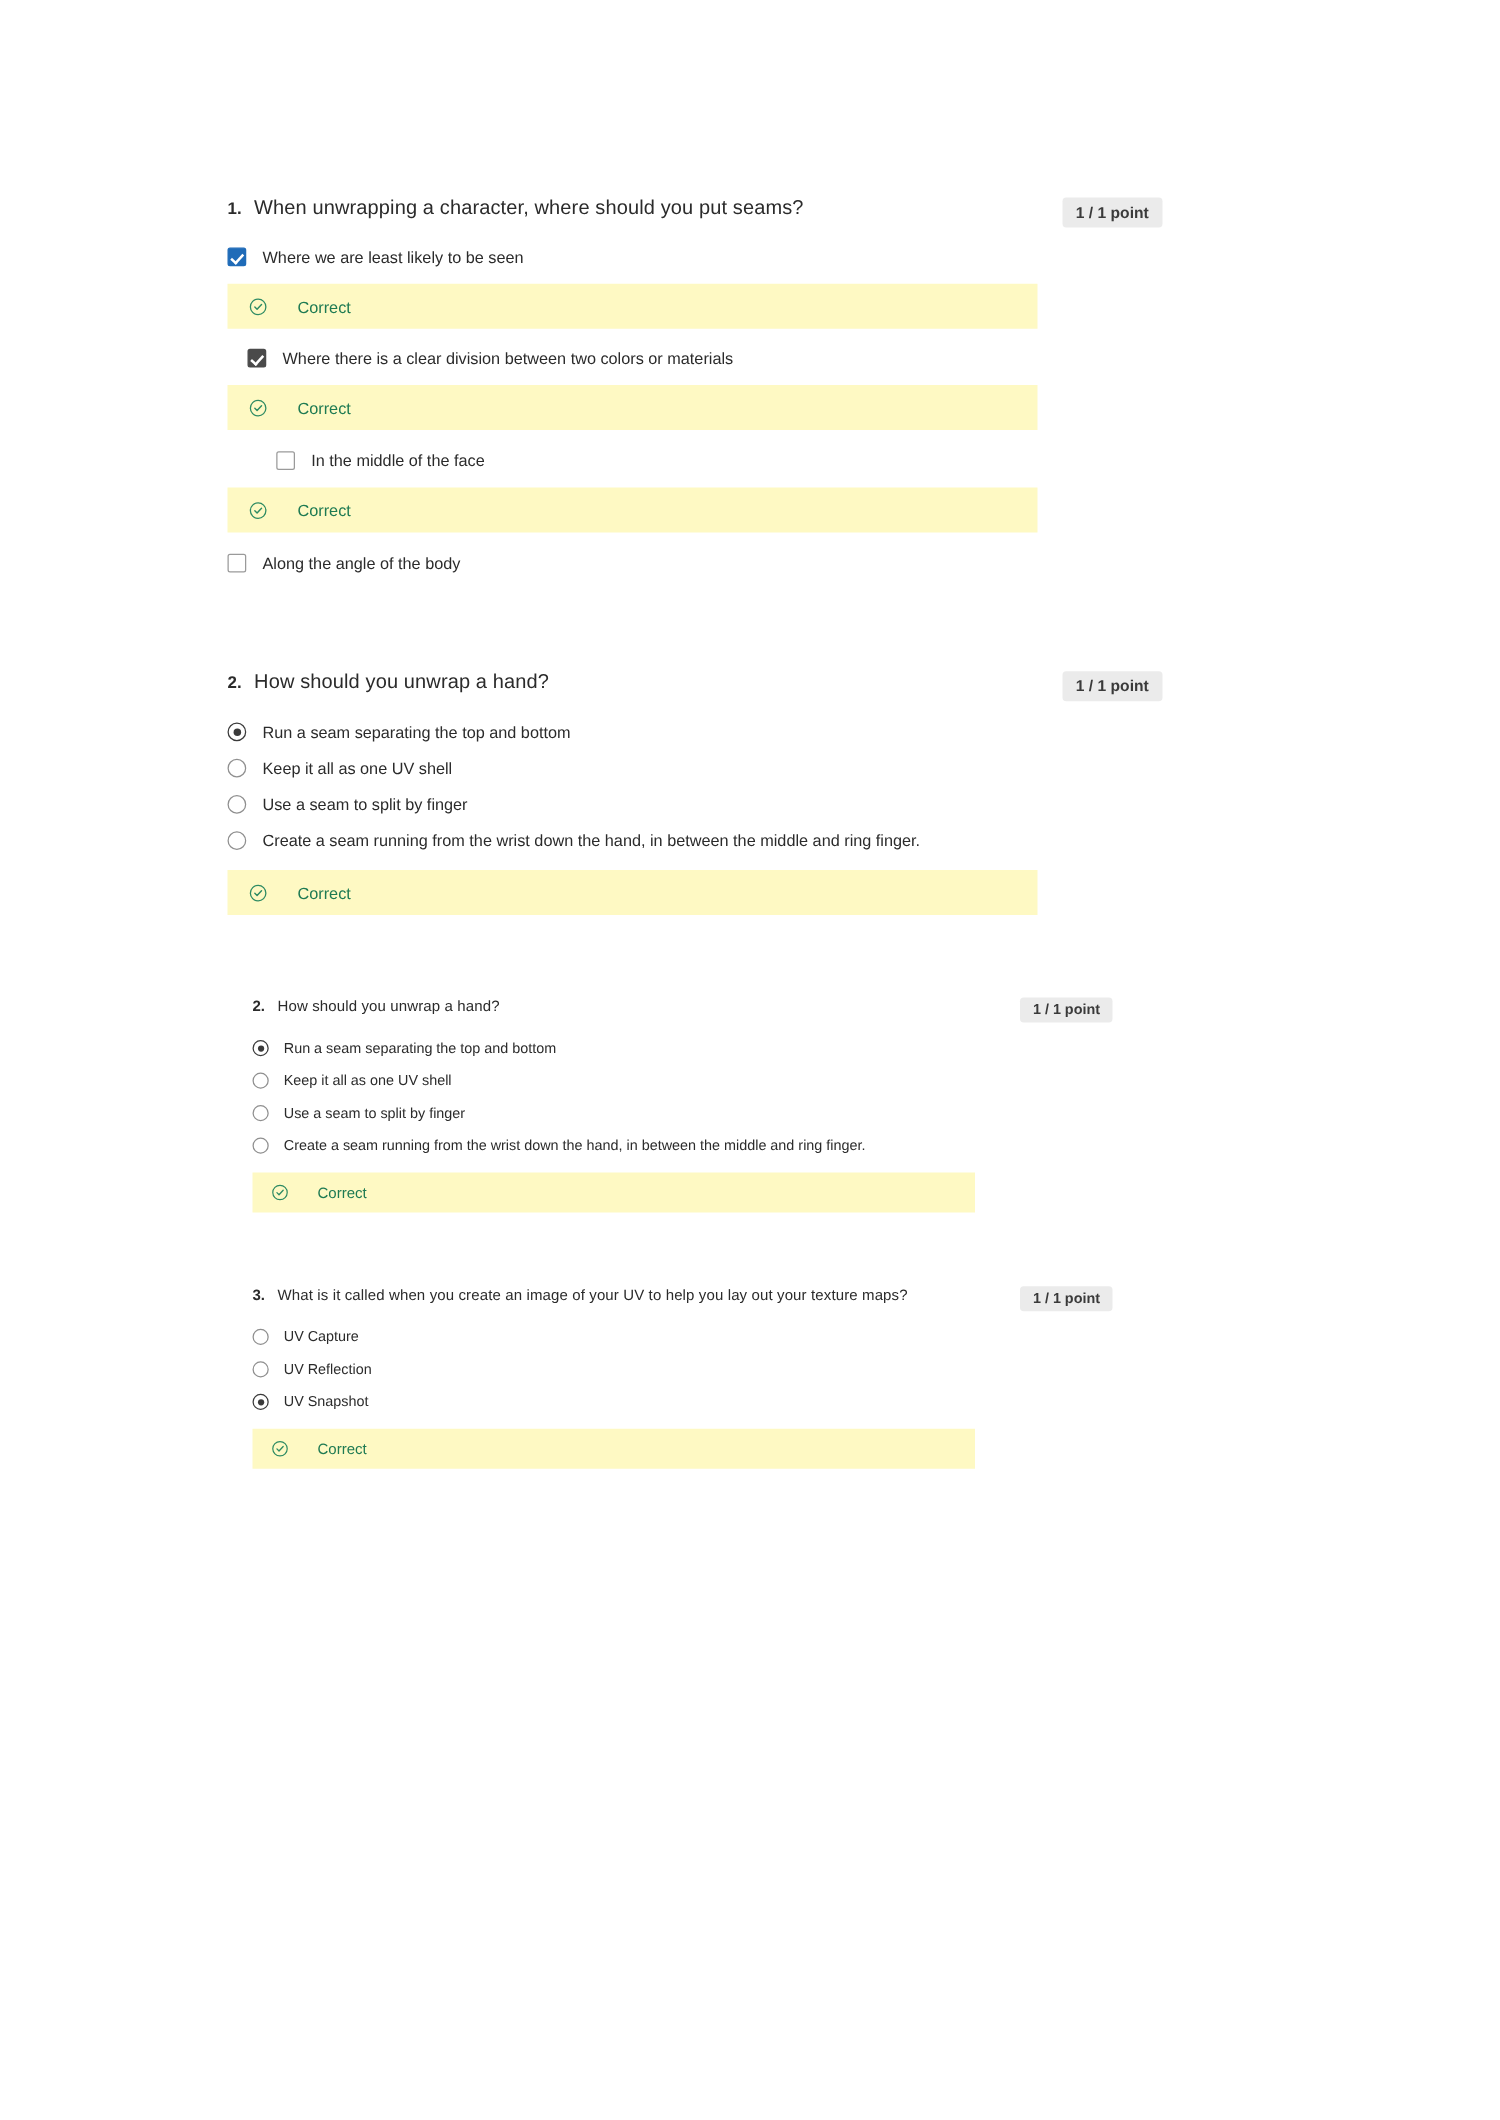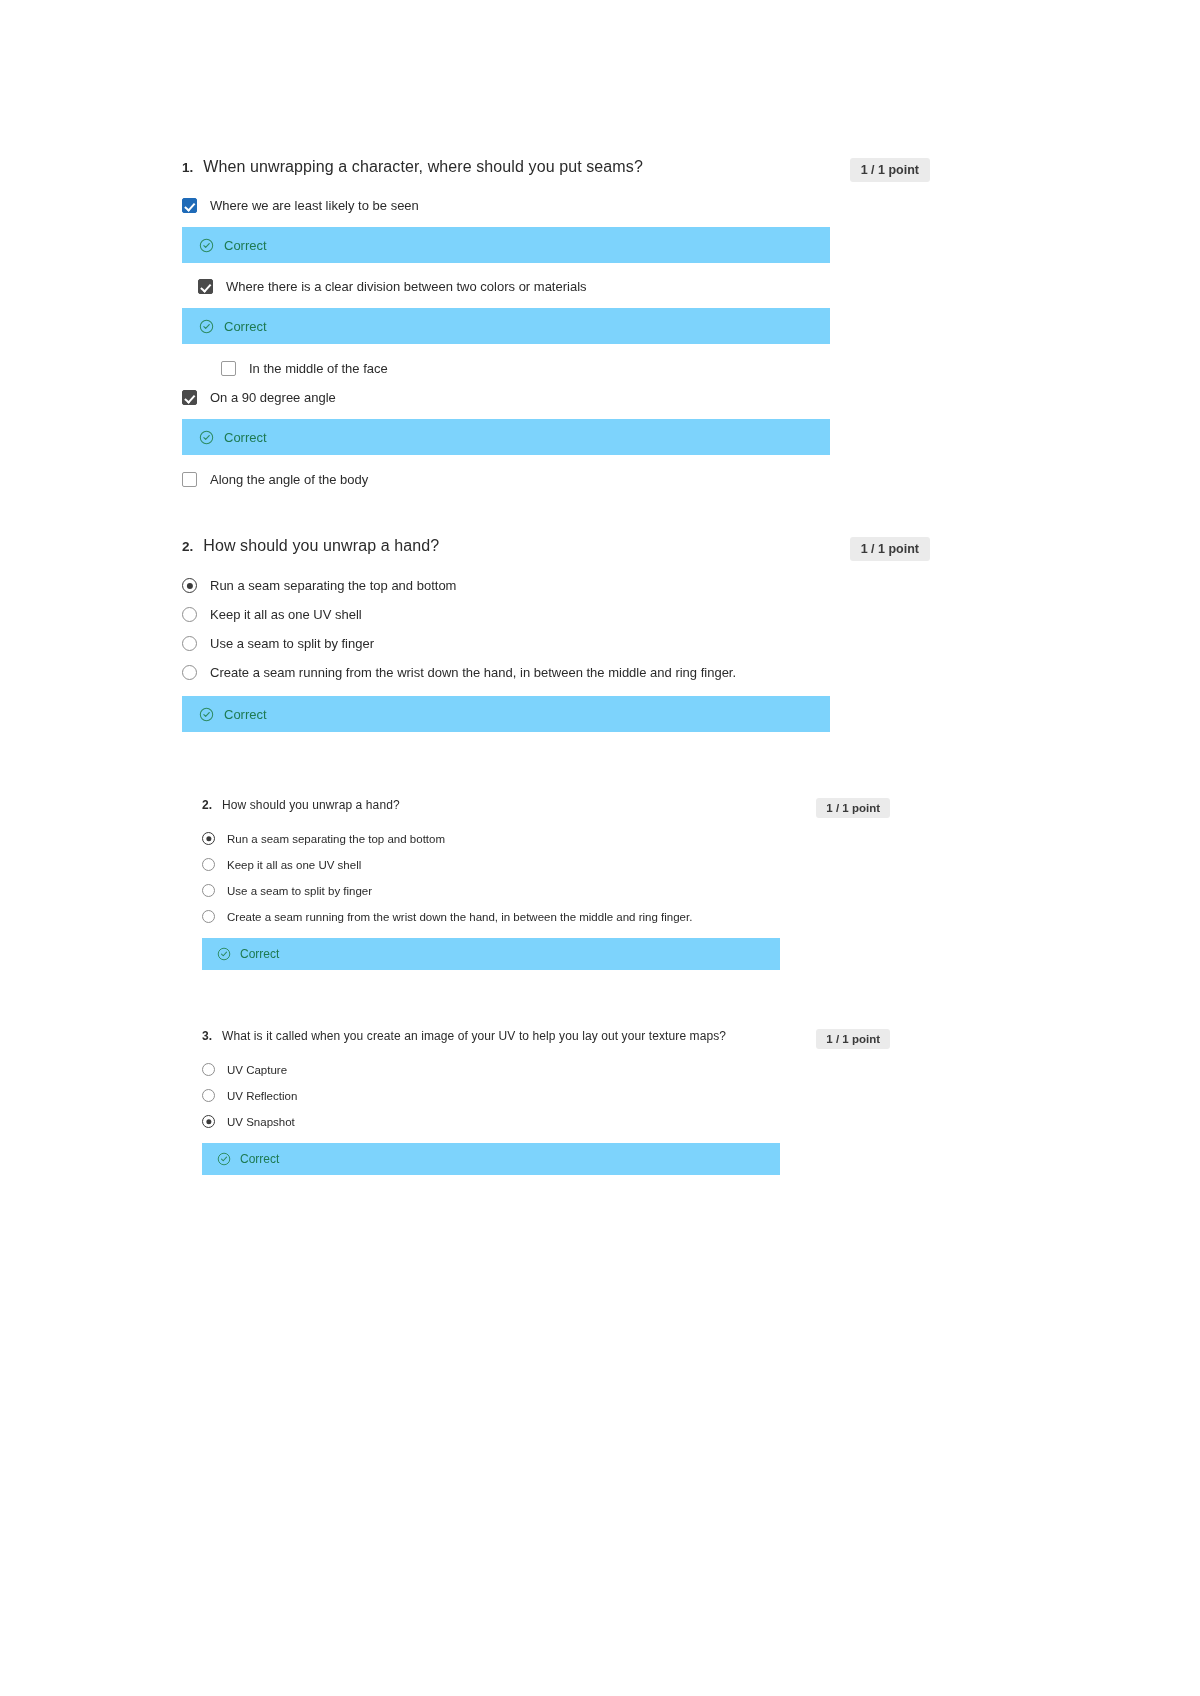--- a/index.html
+++ b/index.html
@@ -122,24 +122,25 @@
     top: 50%;
     transform: translate(-50%, -50%);
     border-radius: 50%;
     background: #3a3a3a;
     width: 48%;
     height: 48%;
   }
 
   
   .feedback {
-    background: #7dd3fc;
+    background: #fef9c3;
     display: flex;
     align-items: center;
     box-sizing: border-box;
+    gap: 14px;
   }
   .feedback .fb-icon {
     flex: none;
     display: block;
   }
   .feedback .fb-text {
     color: #1e7a52;
   }
 
   
@@ -198,24 +199,20 @@
           <path d="M5.2 8.1 L7.1 10 L10.9 5.9" fill="none" stroke="#2e8b63" stroke-width="1.2" stroke-linecap="round" stroke-linejoin="round"></path>
         </svg>
         <span class="fb-text">Correct</span>
       </div>
 
       <div class="option-row" style="margin-top:17px;padding-left:39px;">
         <span class="ctrl-check"></span>
         <span class="opt-label">In the middle of the face</span>
       </div>
 
-      <div class="option-row" style="margin-top:14px;">
-        <span class="ctrl-check checked-gray"></span>
-        <span class="opt-label">On a 90 degree angle</span>
-      </div>
       <div class="feedback" style="margin-top:14px; width:648px;">
         <svg class="fb-icon" width="15" height="15" viewBox="0 0 16 16">
           <circle cx="8" cy="8" r="6.6" fill="none" stroke="#2e8b63" stroke-width="1.1"></circle>
           <path d="M5.2 8.1 L7.1 10 L10.9 5.9" fill="none" stroke="#2e8b63" stroke-width="1.2" stroke-linecap="round" stroke-linejoin="round"></path>
         </svg>
         <span class="fb-text">Correct</span>
       </div>
 
       <div class="option-row" style="margin-top:17px;">
         <span class="ctrl-check"></span>

